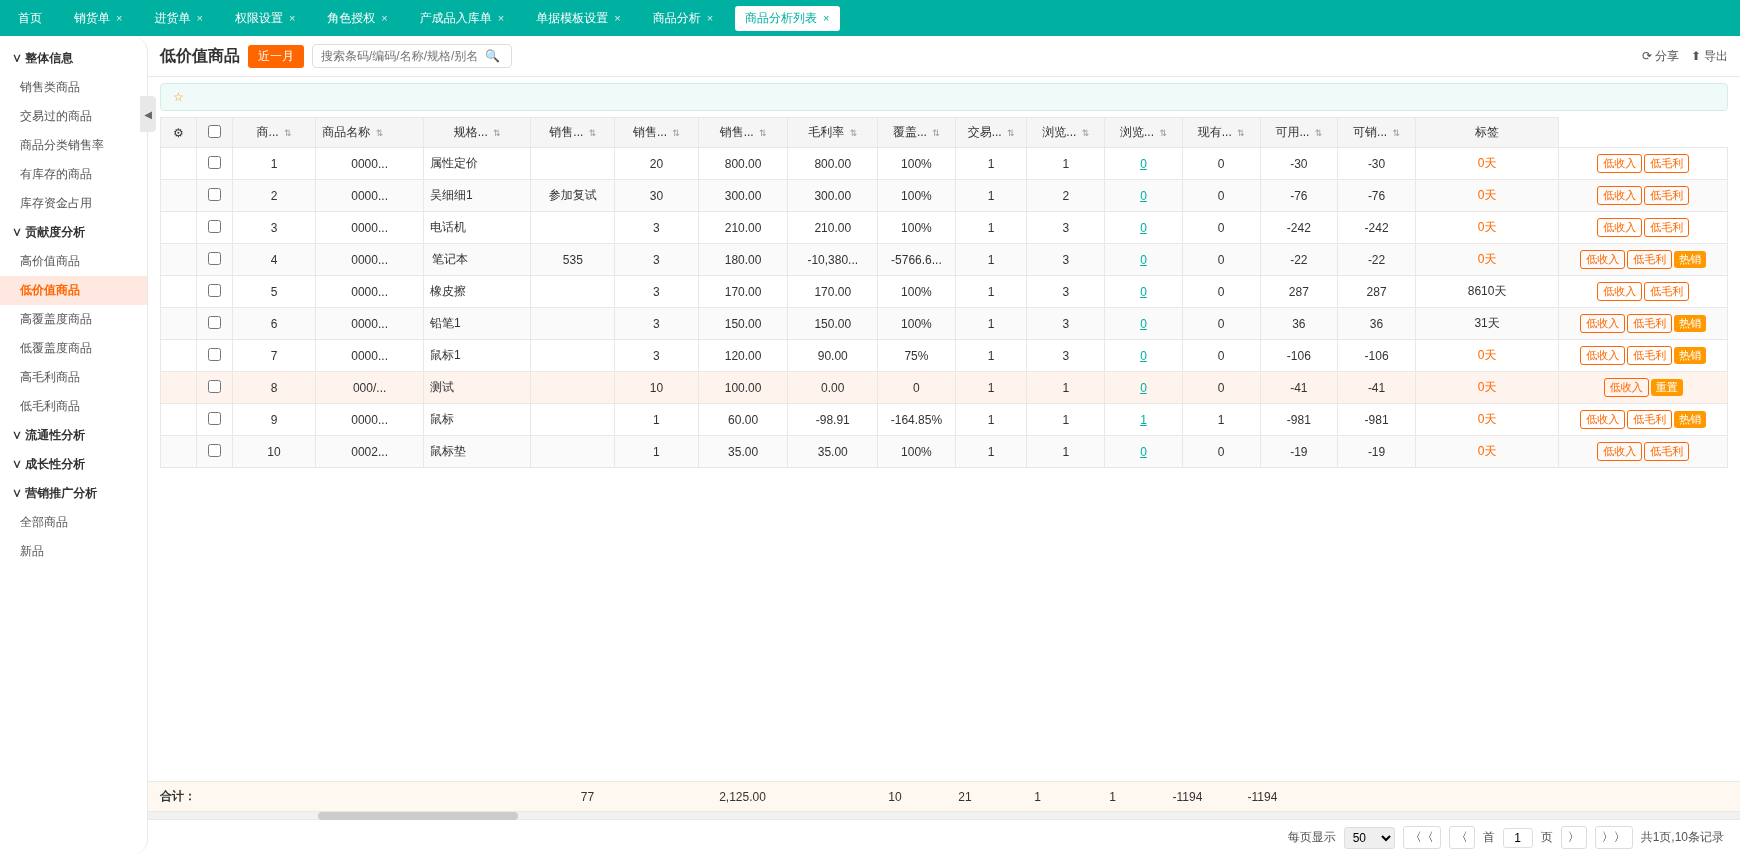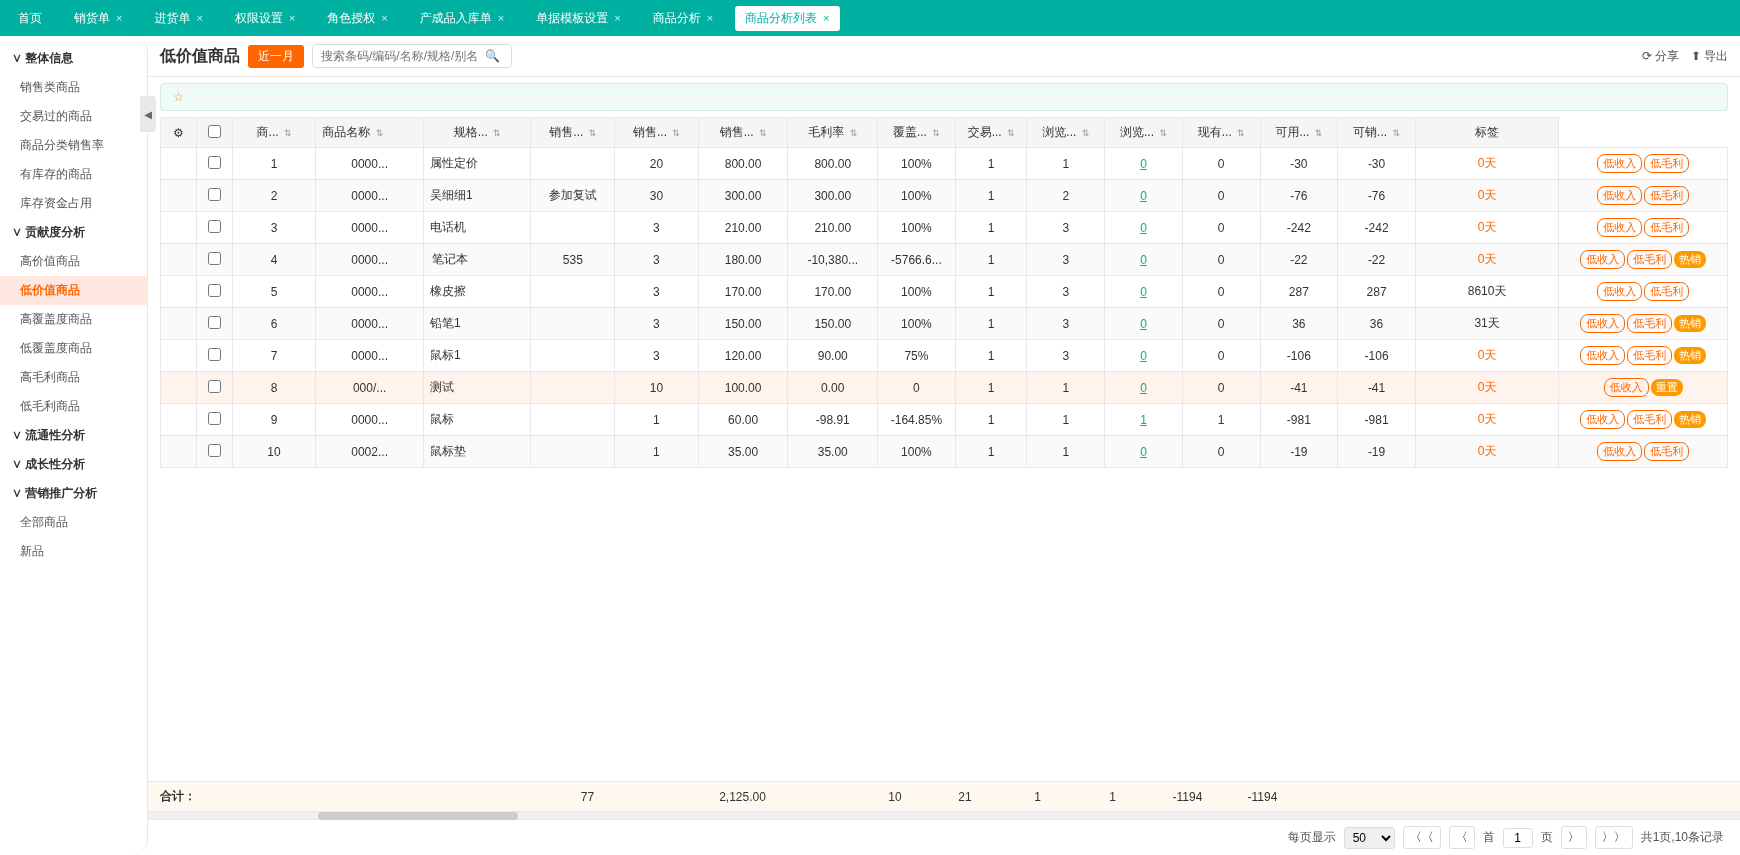--- a/index.html
+++ b/index.html
@@ -177,21 +177,21 @@
     .data-table td {
       border: 1px solid #e8e8e8;
       padding: 5px 6px;
       text-align: center;
       color: #333;
       white-space: nowrap;
     }
     .data-table tr:nth-child(even) td { background: #fafafa; }
     .data-table tr.highlighted td { background: #fff3ee; }
     
-    .tag { display: inline-block; padding: 1px 5px; border-radius: 8px; font-size: 11px; margin: 1px; }
+    .tag { display: inline-block; padding: 1px 5px; border-radius: 3px; font-size: 11px; margin: 1px; }
     .tag-orange { color: #ff6600; border: 1px solid #ff6600; }
     .tag-highlight { background: #ff9900; color: #fff; border: none; }
     .link { color: #00b0a0; text-decoration: underline; cursor: pointer; }
 
     
     .summary-bar {
       background: #fff8f0;
       border-top: 1px solid #e8e8e8;
       padding: 6px 12px;
       display: flex;

